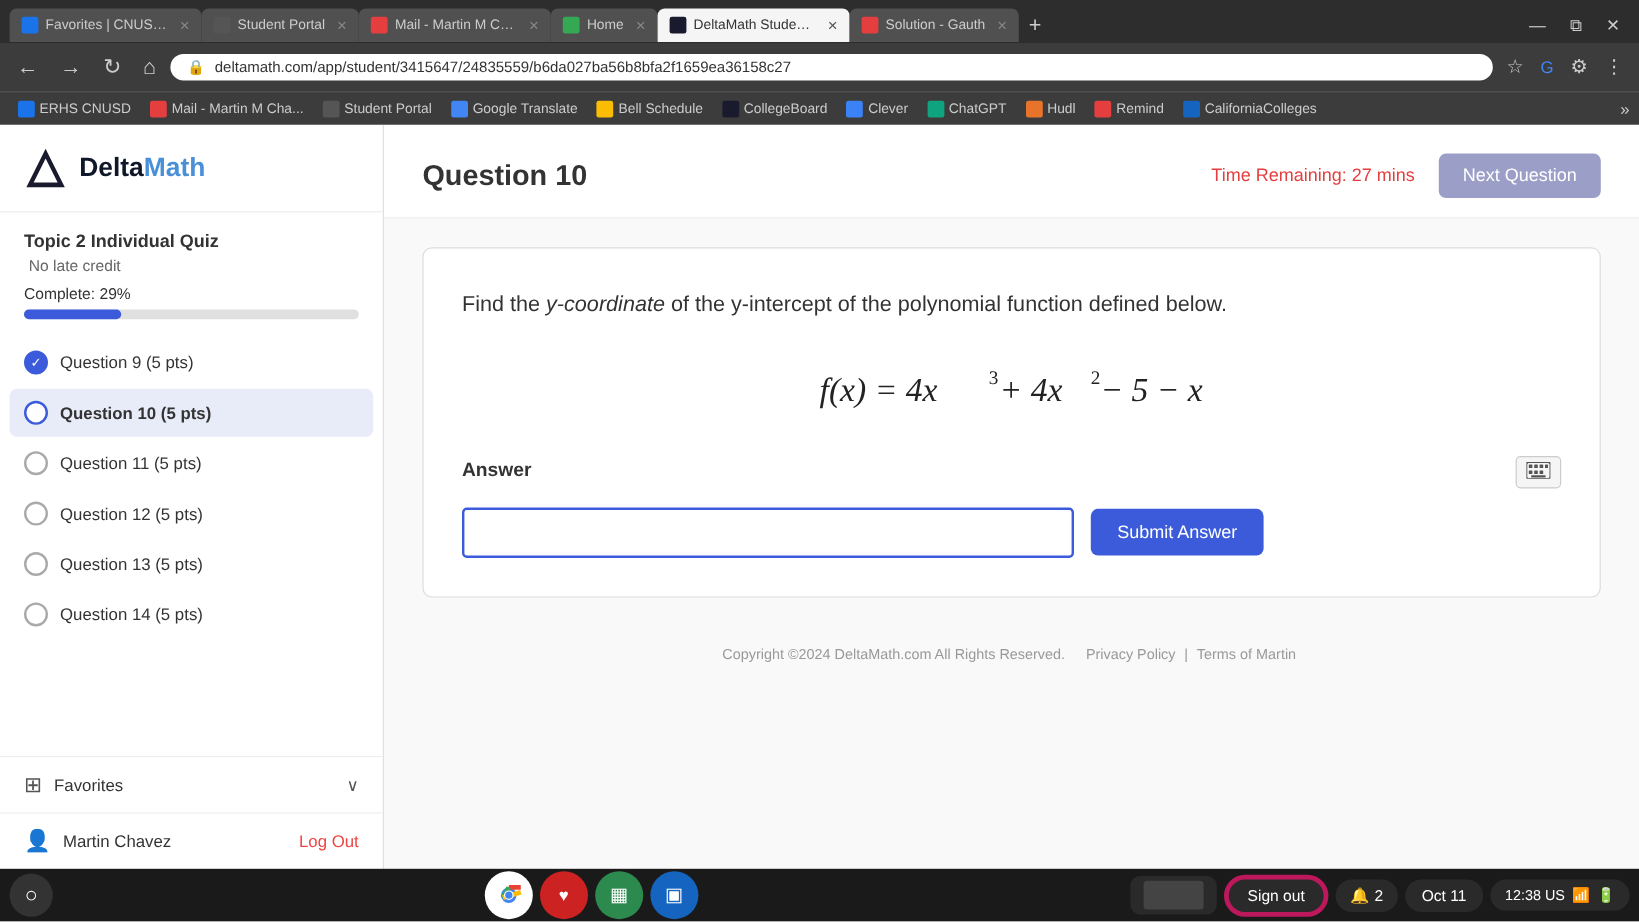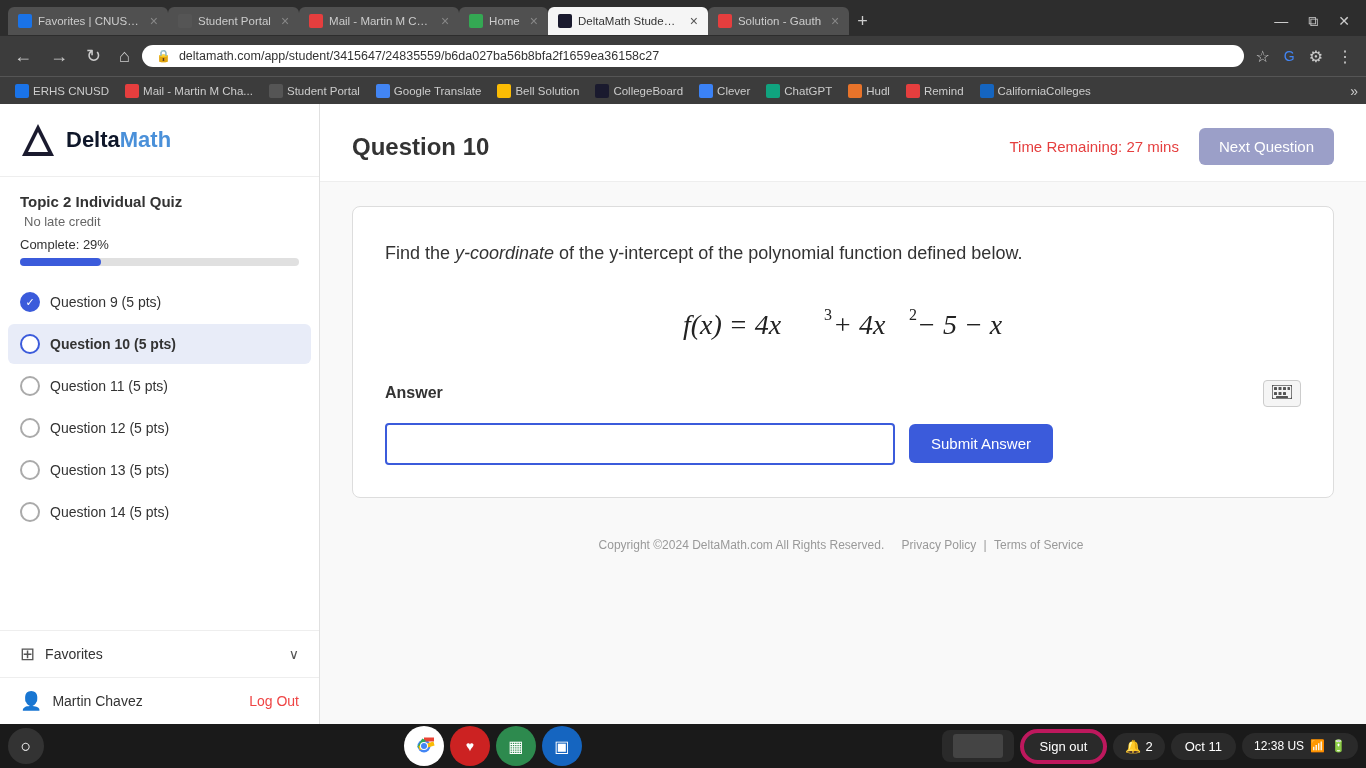--- a/index.html
+++ b/index.html
@@ -184,21 +184,21 @@
     <div class="bookmark-item">
       <div class="bookmark-icon" style="background:#555;"></div>
       <span>Student Portal</span>
     </div>
     <div class="bookmark-item">
       <div class="bookmark-icon" style="background:#4285f4;"></div>
       <span>Google Translate</span>
     </div>
     <div class="bookmark-item">
       <div class="bookmark-icon" style="background:#fbbc04;"></div>
-      <span>Bell Solution</span>
+      <span>Bell Schedule</span>
     </div>
     <div class="bookmark-item">
       <div class="bookmark-icon" style="background:#1a1a2e;"></div>
       <span>CollegeBoard</span>
     </div>
     <div class="bookmark-item">
       <div class="bookmark-icon" style="background:#3b82f6;"></div>
       <span>Clever</span>
     </div>
     <div class="bookmark-item">
@@ -352,21 +352,21 @@
           <button class="submit-btn">Submit Answer</button>
         </div>
       </div>
     </div>
 
     <div class="main-footer">
       <span>Copyright ©2024 DeltaMath.com All Rights Reserved.</span>
       &nbsp;&nbsp;
       <a href="#">Privacy Policy</a>
       |
-      <a href="#">Terms of Service</a>
+      <a href="#">Terms of Martin</a>
     </div>
   </div>
 </div>
 
 <div class="taskbar">
   <div class="taskbar-start">○</div>
   <div class="taskbar-spacer"></div>
   <div class="taskbar-apps">
 
     <div class="taskbar-app chrome-app">

